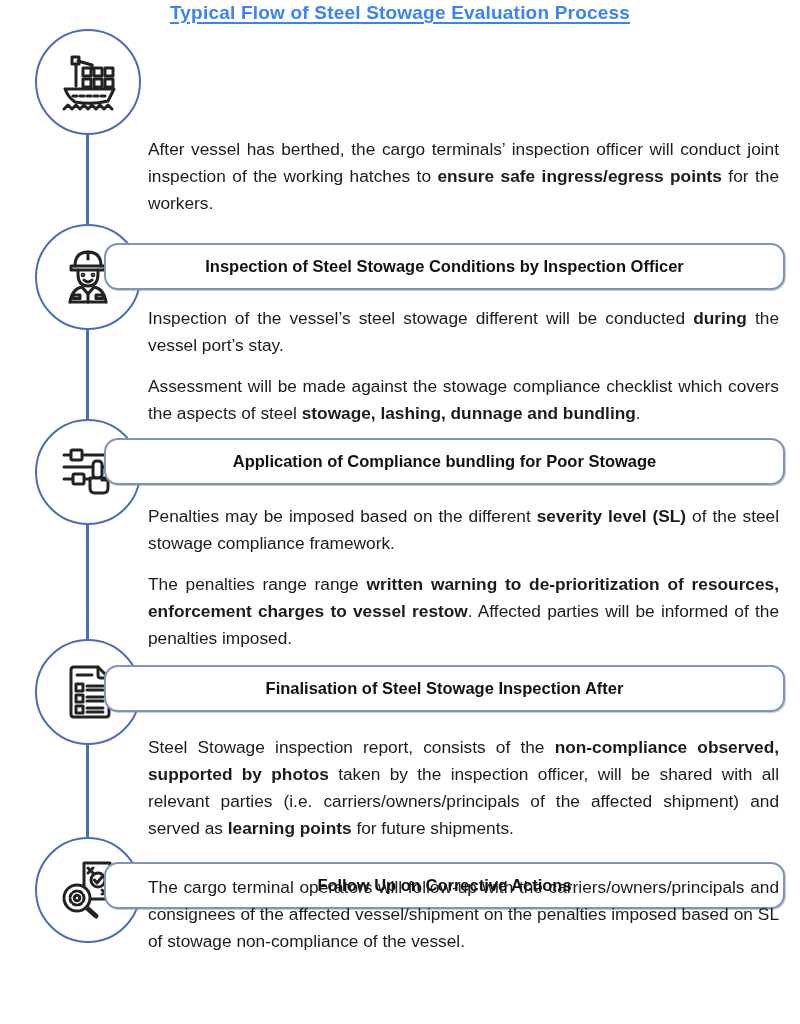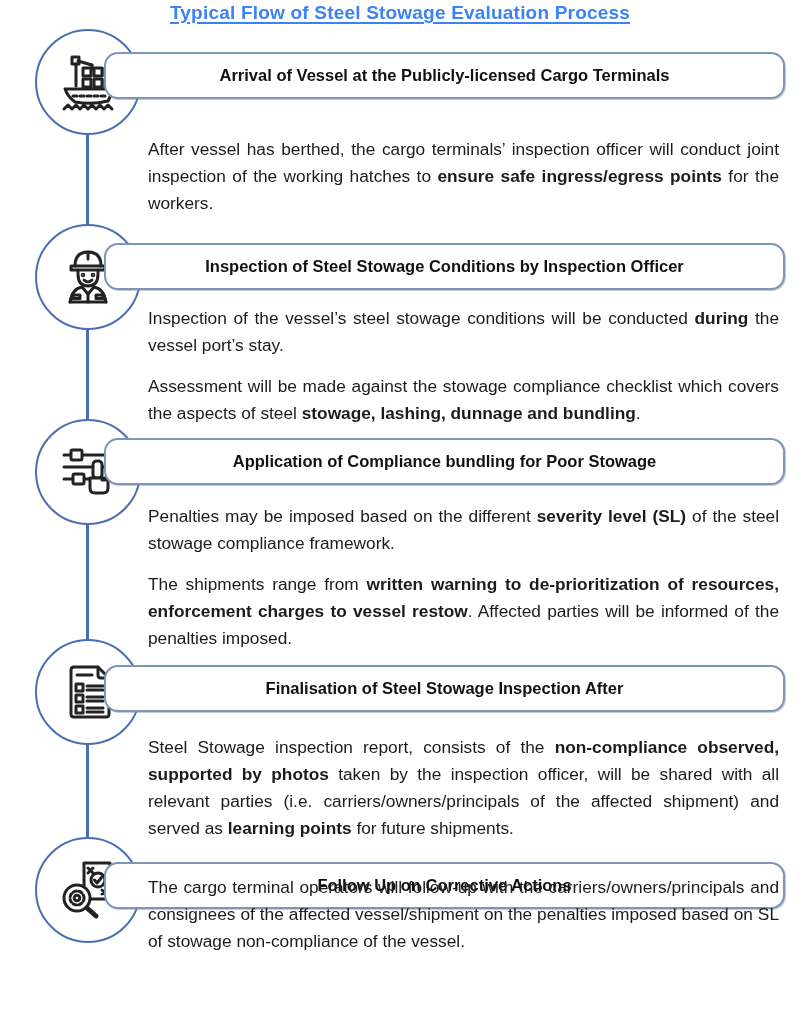--- a/index.html
+++ b/index.html
@@ -60,23 +60,20 @@
         <rect x="38" y="18" width="8" height="8"></rect>
         <rect x="49" y="18" width="8" height="8"></rect>
       <rect x="27" y="29" width="8" height="8"></rect>
         <rect x="38" y="29" width="8" height="8"></rect>
         <rect x="49" y="29" width="8" height="8"></rect>
       <path d="M9 39 H58 L52 51 Q36 55 19 52 Q12 47 9 39 Z"></path>
       <line x1="17" y1="46" x2="50" y2="46" stroke-dasharray="4 3"></line>
       <polyline points="8,59 12,55 16,59 20,55 24,59 28,55 32,59 36,55 40,59 44,55 48,59 52,55 56,59"></polyline>
     </svg>
   </div>
-  <div class="hbox h1">
-    <span>Arrival of Vessel at the Publicly-licensed Cargo Terminals</span>
-  </div>
   <div class="ptxt p1">
       <p><span>After vessel has berthed, the cargo terminals’ inspection officer will conduct joint inspection of the working hatches to </span><b>ensure safe ingress/egress points</b><span> for the workers.</span></p>
     </div>
 
   <div class="circle c2">
     <svg viewBox="0 0 64 64">
       <path d="M19 21 q0 -14 13 -14 q13 0 13 14"></path>
       <path d="M15 21 h34 v4 h-34 z"></path>
       <line x1="32" y1="7" x2="32" y2="14"></line>
       <path d="M22 25 v4 q0 12 10 12 q10 0 10 -12 v-4"></path>
@@ -89,42 +86,42 @@
       <path d="M26 42 l6 7 l6 -7"></path>
       <line x1="32" y1="49" x2="32" y2="57"></line>
       <rect x="17" y="50" width="7" height="3.5"></rect>
         <rect x="40" y="50" width="7" height="3.5"></rect>
     </svg>
   </div>
   <div class="hbox h2">
     <span>Inspection of Steel Stowage Conditions by Inspection Officer</span>
   </div>
   <div class="ptxt p2">
-      <p><span>Inspection of the vessel’s steel stowage conditions will be conducted </span><b>during</b><span> the vessel port’s stay.</span></p>
+      <p><span>Inspection of the vessel’s steel stowage different will be conducted </span><b>during</b><span> the vessel port’s stay.</span></p>
       <p><span>Assessment will be made against the stowage compliance checklist which covers the aspects of steel </span><b>stowage, lashing, dunnage and bundling</b><span>.</span></p>
     </div>
 
   <div class="circle c3">
     <svg viewBox="0 0 64 64">
       <line x1="8" y1="15" x2="56" y2="15"></line>
       <rect x="15" y="10" width="11" height="10" rx="1.5" fill="#fff"></rect>
       <line x1="8" y1="27" x2="56" y2="27"></line>
       <line x1="8" y1="39" x2="34" y2="39"></line>
       <rect x="17" y="34" width="11" height="10" rx="1.5" fill="#fff"></rect>
       <rect x="37" y="21" width="9" height="17" rx="3.5" fill="#fff"></rect>
       <path d="M34 38 h18 v10 q0 5 -5 5 h-8 q-5 0 -5 -5 z" fill="#fff"></path>
       <line x1="46" y1="40" x2="52" y2="40"></line>
     </svg>
   </div>
   <div class="hbox h3">
     <span>Application of Compliance bundling for Poor Stowage</span>
   </div>
   <div class="ptxt p3">
       <p><span>Penalties may be imposed based on the different </span><b>severity level (SL)</b><span> of the steel stowage compliance framework.</span></p>
-      <p><span>The shipments range from </span><b>written warning to de-prioritization of resources, enforcement charges to vessel restow</b><span>. Affected parties will be informed of the penalties imposed.</span></p>
+      <p><span>The penalties range range </span><b>written warning to de-prioritization of resources, enforcement charges to vessel restow</b><span>. Affected parties will be informed of the penalties imposed.</span></p>
     </div>
 
   <div class="circle c4">
     <svg viewBox="0 0 64 64">
       <path d="M15 10 q0 -3 3 -3 h24 l11 11 v36 q0 3 -3 3 h-32 q-3 0 -3 -3 z"></path>
       <path d="M42 7 v8 q0 3 3 3 h8"></path>
       <line x1="21" y1="15" x2="36" y2="15"></line>
       <rect x="20" y="24" width="7" height="7"></rect>
         <line x1="31" y1="26" x2="47" y2="26"></line>
         <line x1="31" y1="30" x2="47" y2="30"></line>

